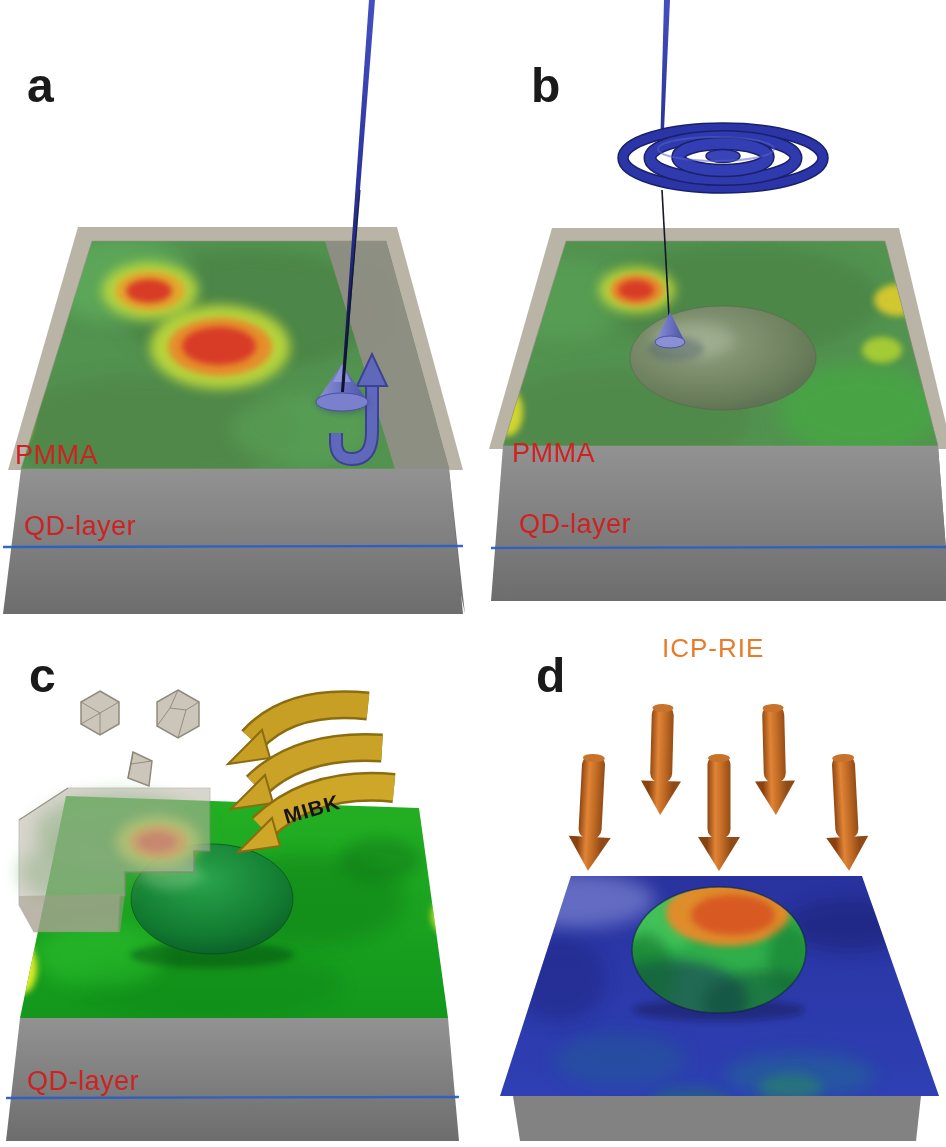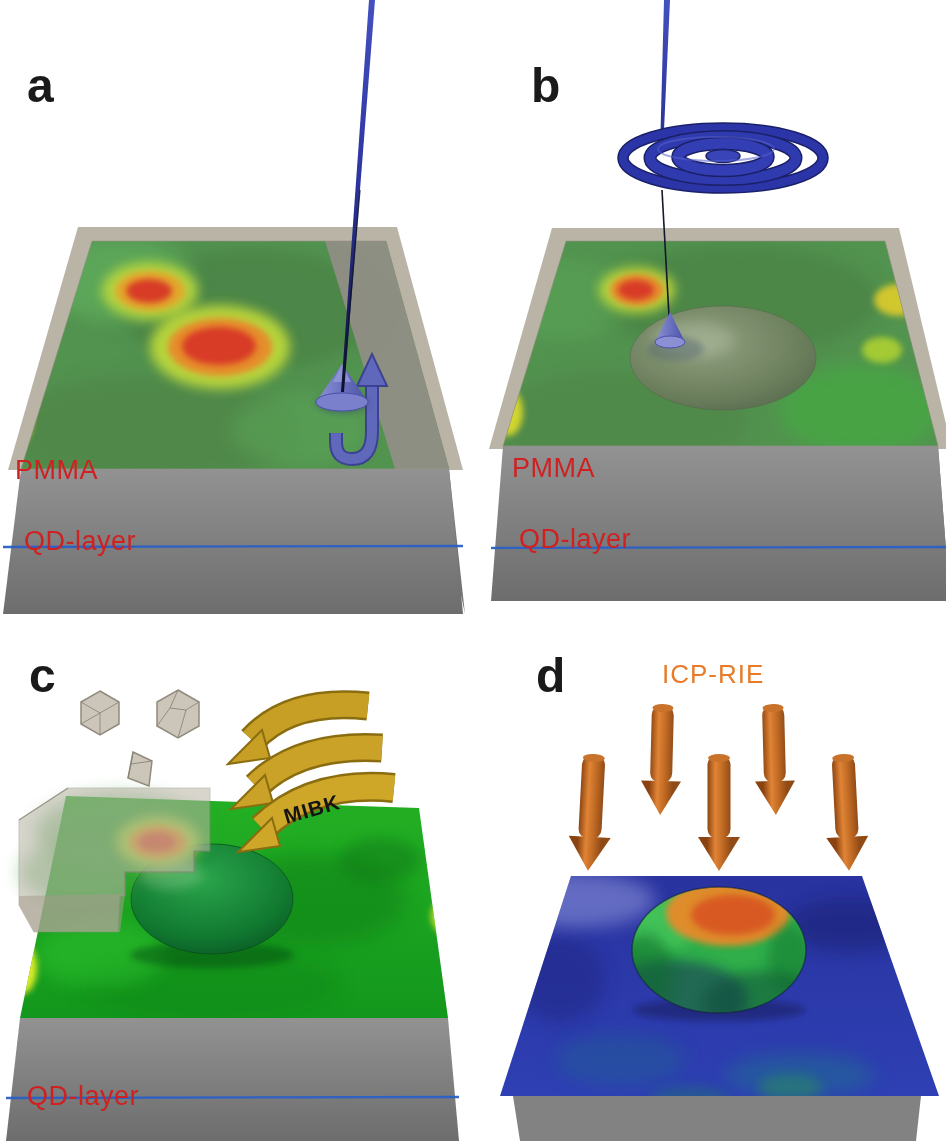--- a/index.html
+++ b/index.html
@@ -3,21 +3,21 @@
 <meta charset="utf-8">
 <style>
   html,body{margin:0;padding:0;background:#ffffff;}
   #figure{
     position:relative;width:946px;height:1147px;background:#ffffff;
     font-family:"Liberation Sans",sans-serif;overflow:hidden;
   }
   #scene{position:absolute;left:0;top:0;}
   .txt{position:absolute;white-space:nowrap;line-height:1;}
   .panel-letter{font-size:48px;font-weight:bold;color:#1a1a1a;}
-  .layer-label{font-size:27px;font-weight:400;color:#cf2121;letter-spacing:.5px;margin-top:15px;}
+  .layer-label{font-size:27px;font-weight:400;color:#cf2121;letter-spacing:.5px;}
   .solvent-label{
     font-size:21px;font-weight:600;color:#141414;
     transform:rotate(-16deg);transform-origin:left bottom;letter-spacing:1px;
   }
   .process-label{font-size:26px;font-weight:400;color:#e87a28;letter-spacing:1px;}
 </style>
 </head>
 <body>
 
 <div id="figure">
@@ -307,15 +307,15 @@
 
 <span class="txt layer-label" style="left:15px;top:442px">PMMA</span>
 <span class="txt layer-label" style="left:24px;top:513px">QD-layer</span>
 
 <span class="txt layer-label" style="left:512px;top:440px">PMMA</span>
 <span class="txt layer-label" style="left:519px;top:511px">QD-layer</span>
 
 <span class="txt layer-label" style="left:27px;top:1068px">QD-layer</span>
 <span class="txt solvent-label" style="left:287px;top:806px">MIBK</span>
 
-<span class="txt process-label" style="left:662px;top:661px">ICP-RIE</span>
+<span class="txt process-label" style="left:662px;top:635px">ICP-RIE</span>
 
 </div>
 
 </body></html>

